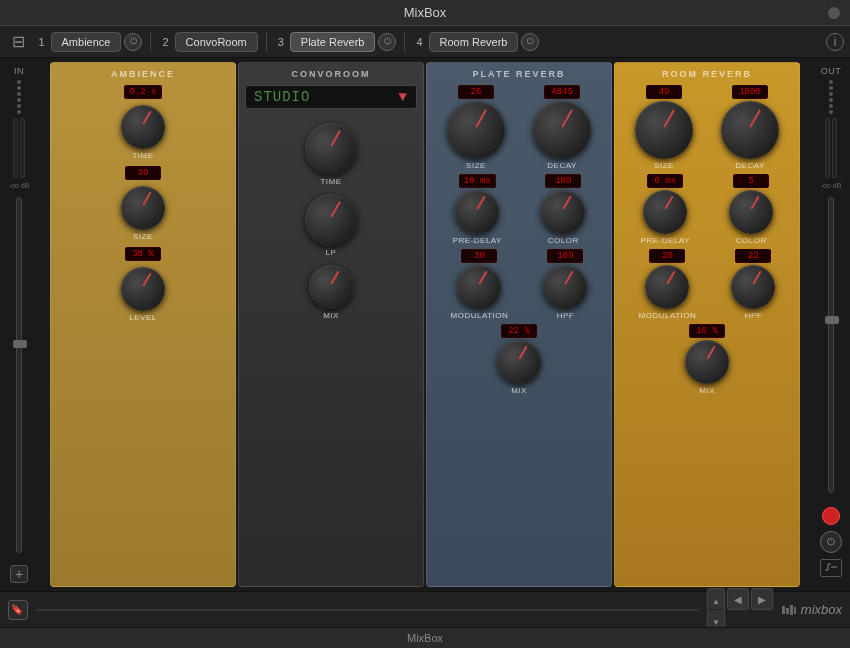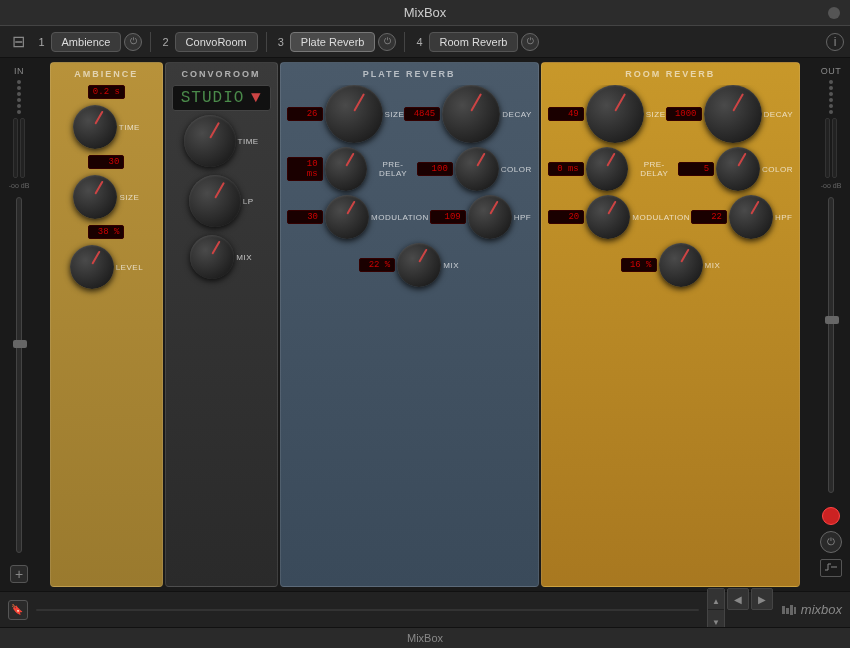--- a/index.html
+++ b/index.html
@@ -256,21 +256,21 @@
       color: rgba(255,255,255,0.6);
       font-size: 9px;
       letter-spacing: 2px;
       margin-bottom: 6px;
       font-weight: bold;
     }
 
     
     .knob-container {
       display: flex;
-      flex-direction: row;
+      flex-direction: column;
       align-items: center;
       gap: 2px;
     }
     .knob {
       border-radius: 50%;
       background: radial-gradient(circle at 35% 35%, #4a4a4a, #111);
       box-shadow: 0 2px 6px rgba(0,0,0,0.8), inset 0 1px 2px rgba(255,255,255,0.1);
       position: relative;
       display: flex;
       align-items: center;
@@ -300,37 +300,37 @@
     }
 
     
     .led-display {
       background: #1a0000;
       border: 1px solid #330000;
       border-radius: 2px;
       color: #cc0000;
       font-size: 9px;
       font-family: 'Courier New', monospace;
-      text-align: right;
+      text-align: center;
       padding: 1px 4px;
       min-width: 36px;
     }
 
     
     .dropdown-select {
       background: #111;
       border: 1px solid #444;
       border-radius: 3px;
       color: #4a8a4a;
-      font-size: 16px;
+      font-size: 14px;
       padding: 3px 8px;
       display: flex;
       align-items: center;
       justify-content: space-between;
-      margin-bottom: 4px;
+      margin-bottom: 14px;
       font-family: 'Courier New', monospace;
       letter-spacing: 1px;
     }
     .dropdown-arrow { color: #cc4444; }
 
     
     .bottom-bar {
       background: #222;
       height: 36px;
       display: flex;

